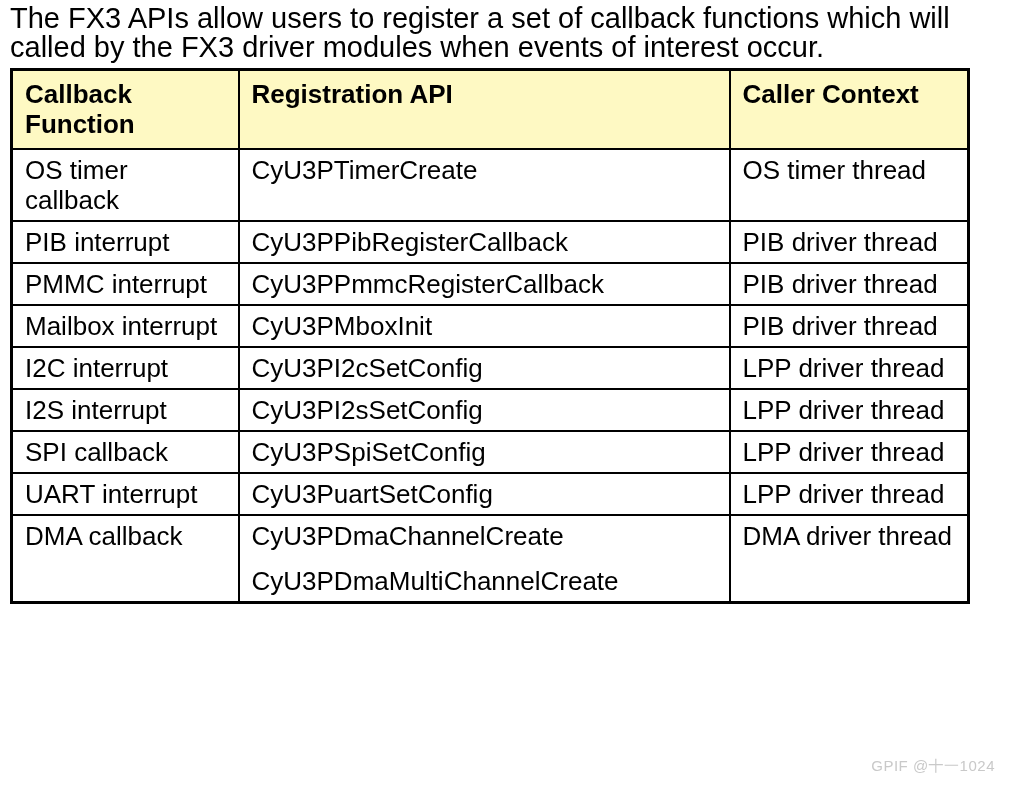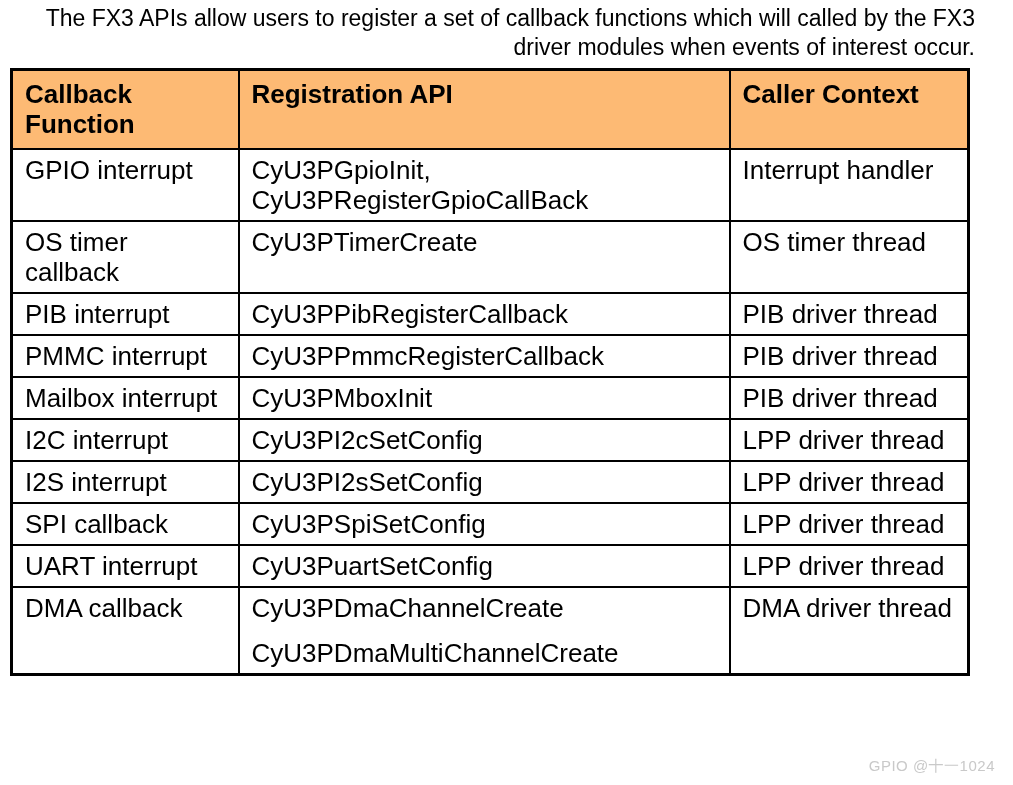--- a/index.html
+++ b/index.html
@@ -12,44 +12,43 @@
     width: 1013px;
     height: 785px;
     background: #ffffff;
     font-family: "Liberation Sans", sans-serif;
     color: #000000;
     overflow: hidden;
   }
   .intro {
     margin: 4px 10px 6px 10px;
     width: 965px;
-    font-size: 23px;
+    font-size: 29px;
     line-height: 29px;
     color: #000000;
-    text-align: right;
   }
   table.cb-table {
     border-collapse: collapse;
     table-layout: fixed;
     width: 957px;
     margin-left: 10px;
     font-size: 26px;
     line-height: 30px;
     border: 3px solid #000000;
   }
   table.cb-table th,
   table.cb-table td {
     border: 2px solid #000000;
     vertical-align: top;
     text-align: left;
     padding: 5px 12px 5px 12px;
     overflow: hidden;
   }
   table.cb-table th {
-    background: #fdba74;
+    background: #fef9c3;
     font-weight: bold;
     padding-top: 8px;
     padding-bottom: 9px;
   }
   col.c-fn  { width: 227px; }
   col.c-api { width: 491px; }
   col.c-ctx { width: 239px; }
   .api-line { margin: 0; }
   tr.spaced .api-line + .api-line { margin-top: 15px; }
   td.cell-fn, td.cell-ctx { padding-top: 6px; }
@@ -77,28 +76,20 @@
       <col class="c-ctx">
     </colgroup>
     <thead>
       <tr>
         <th>Callback Function</th>
         <th>Registration API</th>
         <th>Caller Context</th>
       </tr>
     </thead>
     <tbody id="table-body">
-        <tr>
-          <td class="cell-fn">GPIO interrupt</td>
-          <td class="cell-api">
-            <div class="api-line">CyU3PGpioInit,</div>
-            <div class="api-line">CyU3PRegisterGpioCallBack</div>
-          </td>
-          <td class="cell-ctx">Interrupt handler</td>
-        </tr>
         <tr>
           <td class="cell-fn">OS timer callback</td>
           <td class="cell-api">
             <div class="api-line">CyU3PTimerCreate</div>
           </td>
           <td class="cell-ctx">OS timer thread</td>
         </tr>
         <tr>
           <td class="cell-fn">PIB interrupt</td>
           <td class="cell-api">
@@ -152,15 +143,15 @@
           <td class="cell-fn">DMA callback</td>
           <td class="cell-api">
             <div class="api-line">CyU3PDmaChannelCreate</div>
             <div class="api-line">CyU3PDmaMultiChannelCreate</div>
           </td>
           <td class="cell-ctx">DMA driver thread</td>
         </tr>
       </tbody>
   </table>
 
-  <div class="watermark">GPIO @十一1024</div>
+  <div class="watermark">GPIF @十一1024</div>
 
 </div>
 
 </body></html>

